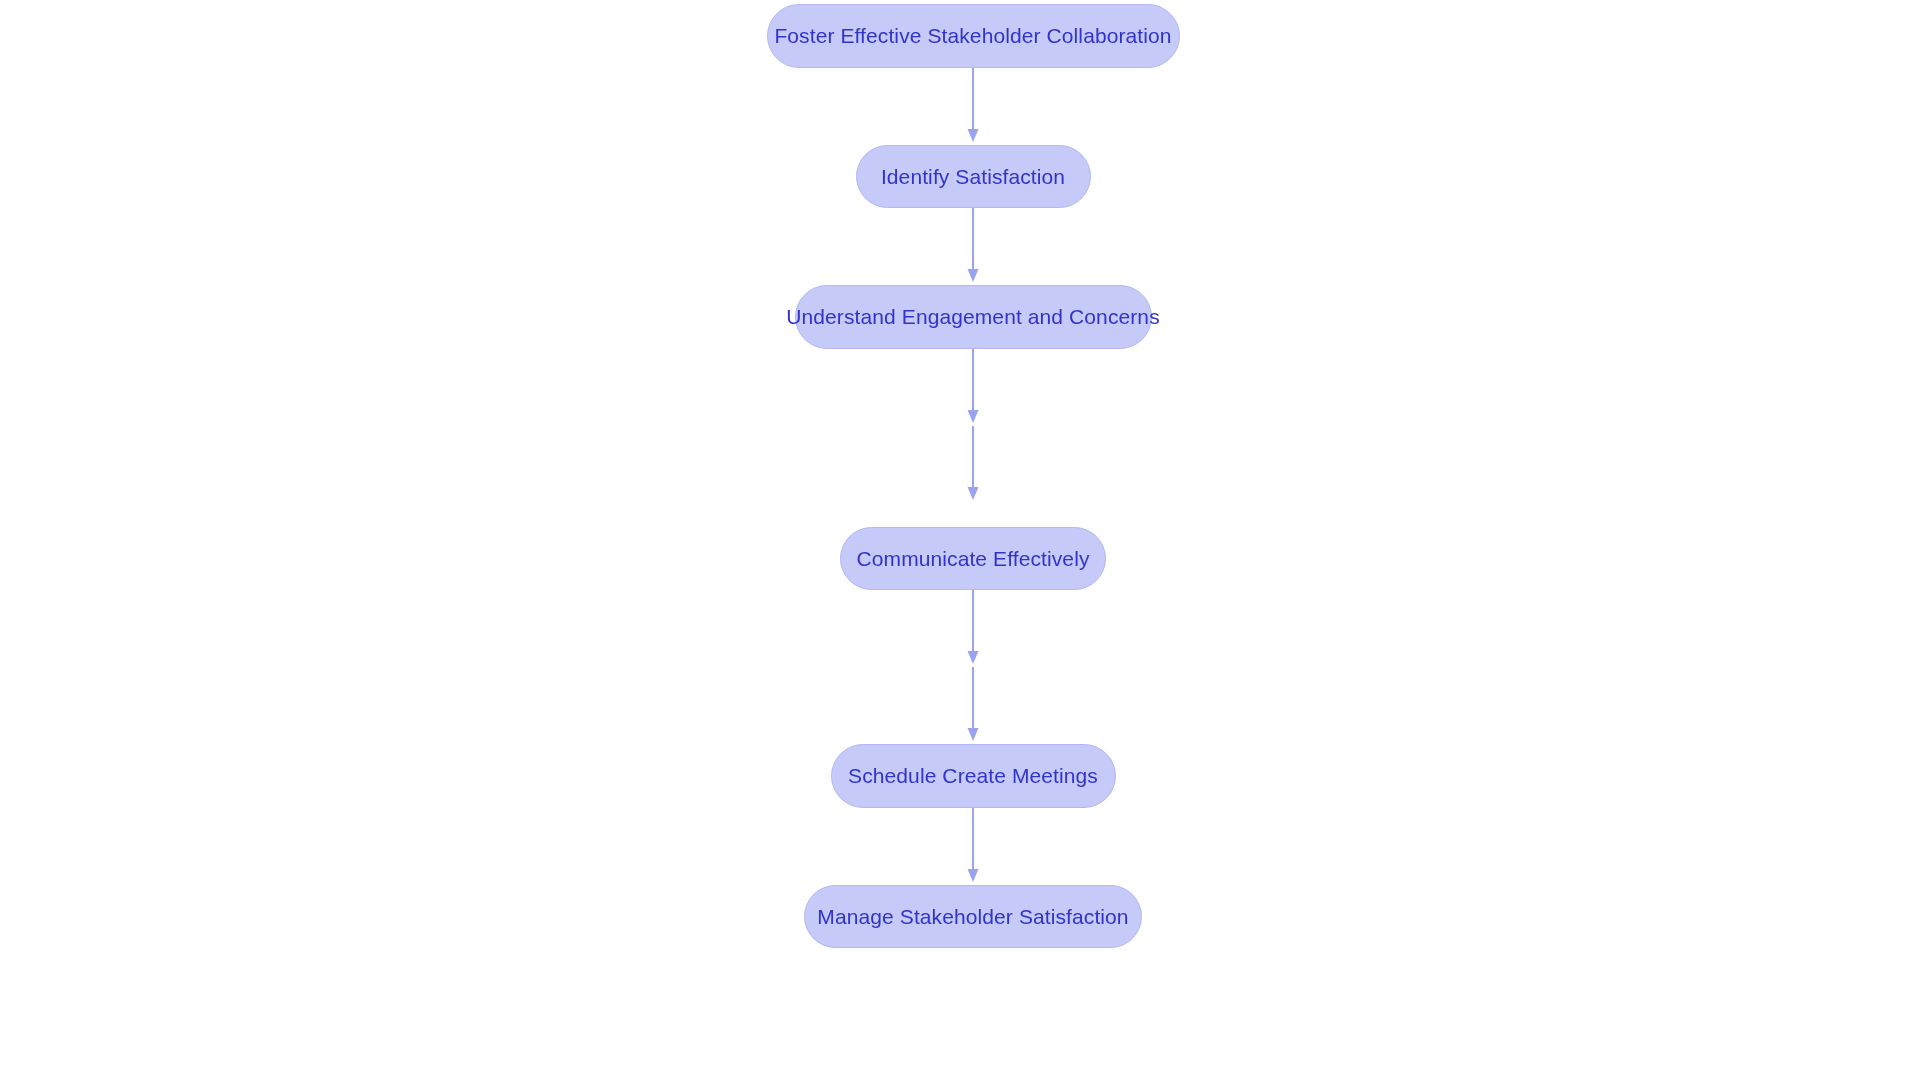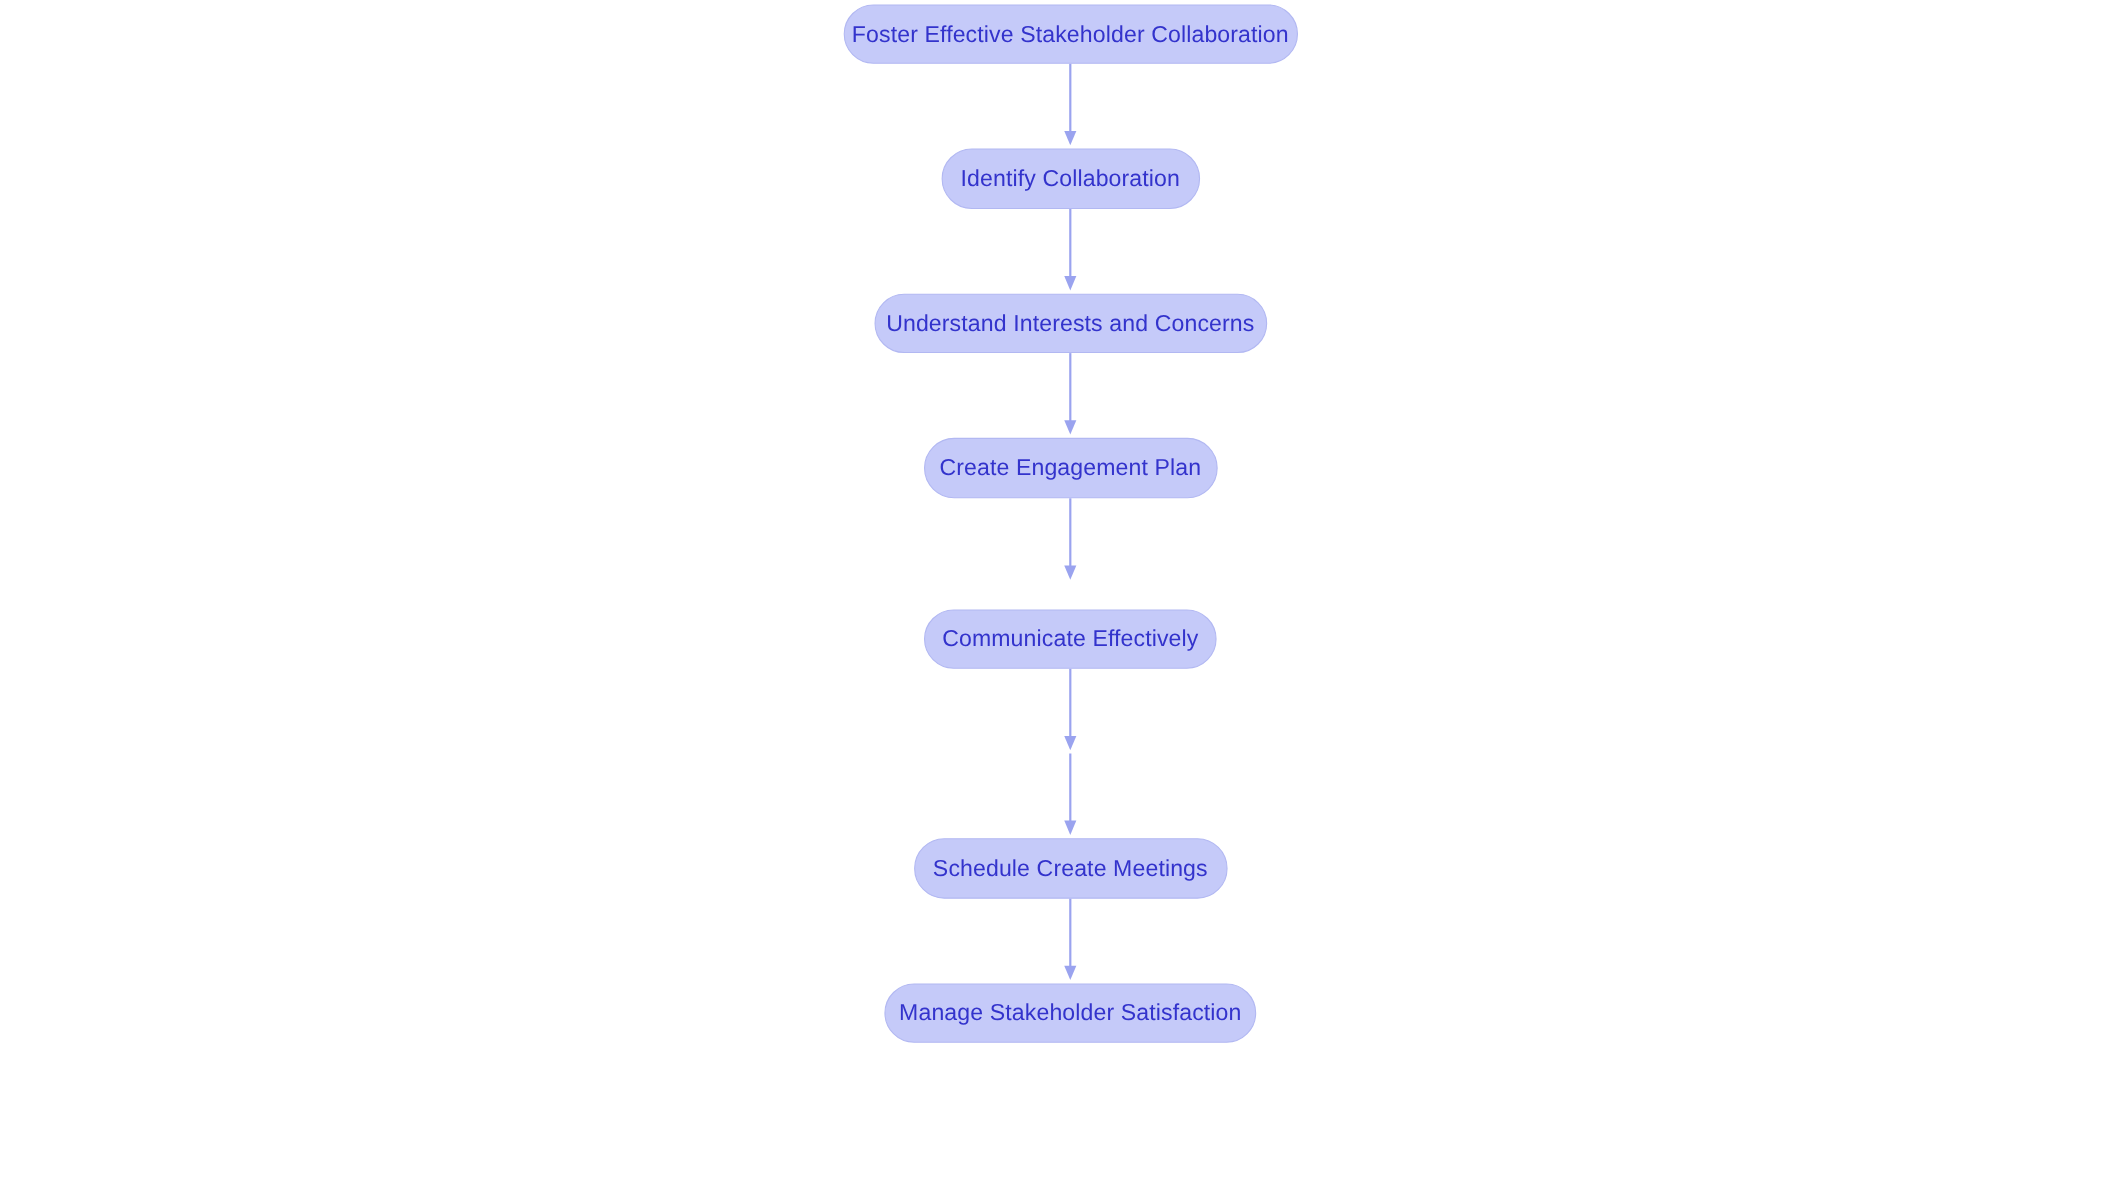--- a/index.html
+++ b/index.html
@@ -71,44 +71,41 @@
     </div>
 
     <div class="connector" style="height:77px;">
       <svg width="14" height="77" viewBox="0 0 14 77" aria-hidden="true">
         <line x1="7" y1="0" x2="7" y2="64" stroke="#9aa3ef" stroke-width="2"></line>
         <polygon points="7,74 1.5,61 12.5,61" fill="#9aa3ef"></polygon>
       </svg>
     </div>
 
     <div class="node" style="width:235px;">
-      <span>Identify Collaboration</span>
+      <span>Identify Satisfaction</span>
     </div>
 
     <div class="connector" style="height:77px;">
       <svg width="14" height="77" viewBox="0 0 14 77" aria-hidden="true">
         <line x1="7" y1="0" x2="7" y2="64" stroke="#9aa3ef" stroke-width="2"></line>
         <polygon points="7,74 1.5,61 12.5,61" fill="#9aa3ef"></polygon>
       </svg>
     </div>
 
     <div class="node" style="width:357px;">
-      <span>Understand Interests and Concerns</span>
+      <span>Understand Engagement and Concerns</span>
     </div>
 
     <div class="connector" style="height:77px;">
       <svg width="14" height="77" viewBox="0 0 14 77" aria-hidden="true">
         <line x1="7" y1="0" x2="7" y2="64" stroke="#9aa3ef" stroke-width="2"></line>
         <polygon points="7,74 1.5,61 12.5,61" fill="#9aa3ef"></polygon>
       </svg>
     </div>
 
-    <div class="node" style="width:267px;">
-      <span>Create Engagement Plan</span>
-    </div>
 
     <div class="connector" style="height:77px;">
       <svg width="14" height="77" viewBox="0 0 14 77" aria-hidden="true">
         <line x1="7" y1="0" x2="7" y2="64" stroke="#9aa3ef" stroke-width="2"></line>
         <polygon points="7,74 1.5,61 12.5,61" fill="#9aa3ef"></polygon>
       </svg>
     </div>
 
     <div class="node" style="width:266px;margin-top:24px;">
       <span>Communicate Effectively</span>

